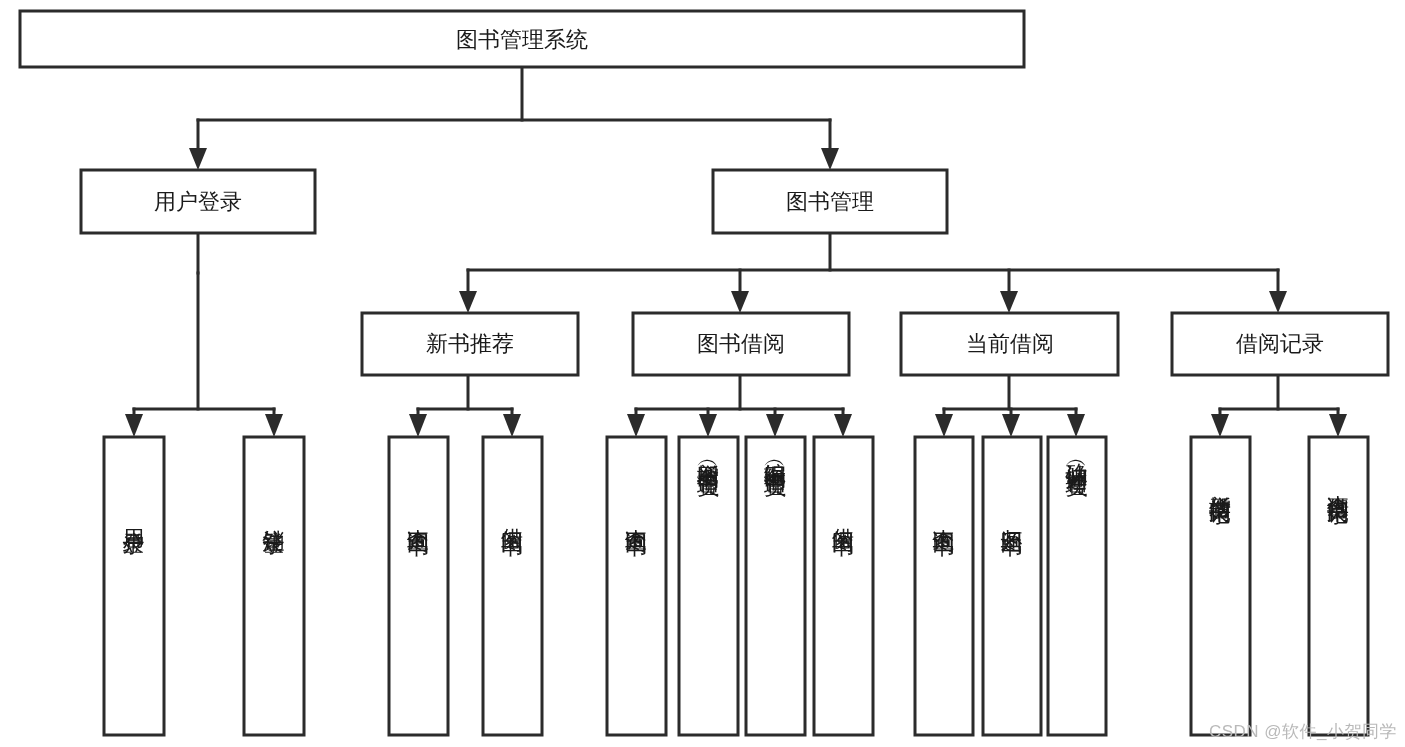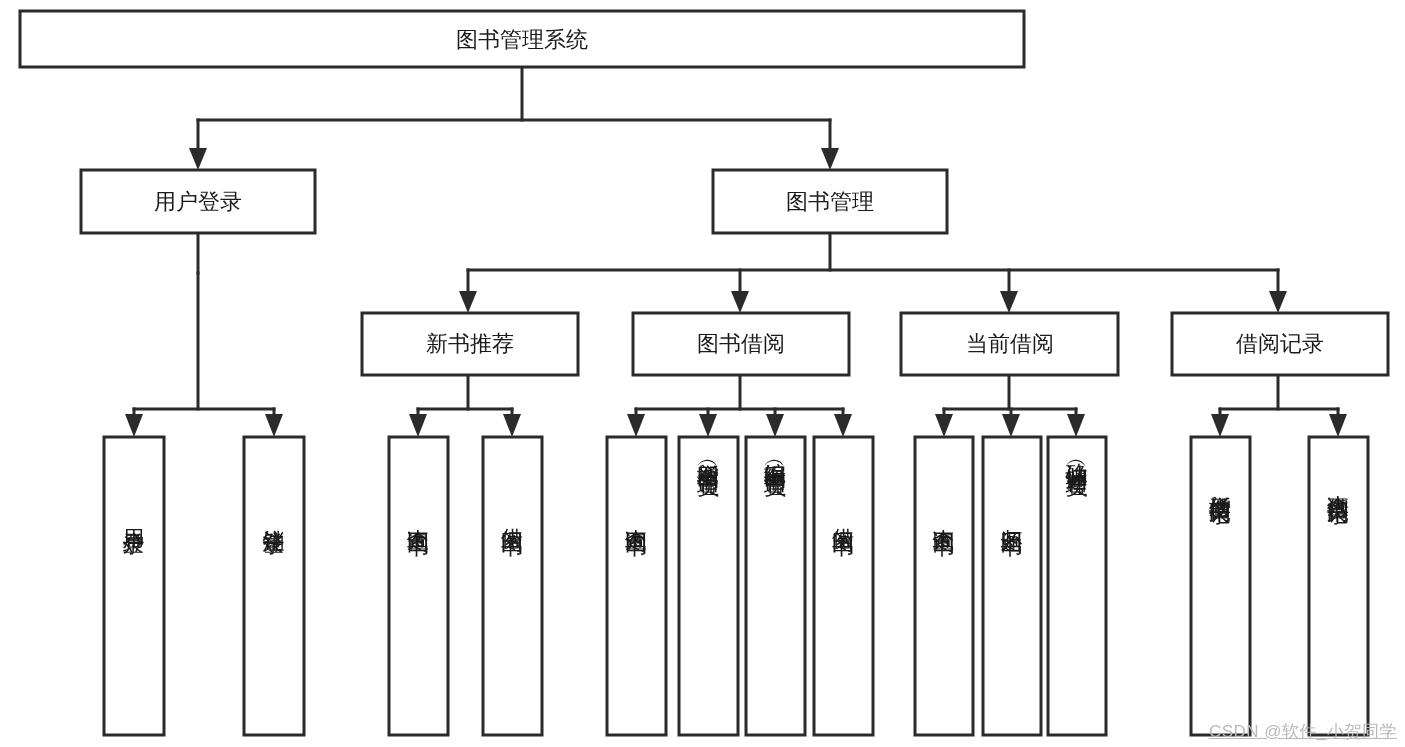--- a/index.html
+++ b/index.html
@@ -67,21 +67,20 @@
   }
   #watermark {
     position: absolute;
     right: 8px;
     bottom: 4px;
     font-family: "Liberation Sans", "DejaVu Sans", sans-serif;
     font-size: 17px;
     color: #b9b9b9;
     letter-spacing: 0.5px;
     white-space: nowrap;
-    text-decoration: underline;
   }
 </style>
 </head>
 <body>
 
 <div id="diagram-root">
 
   <svg id="diagram-svg" viewBox="0 0 1405 747">
 
     <g>

